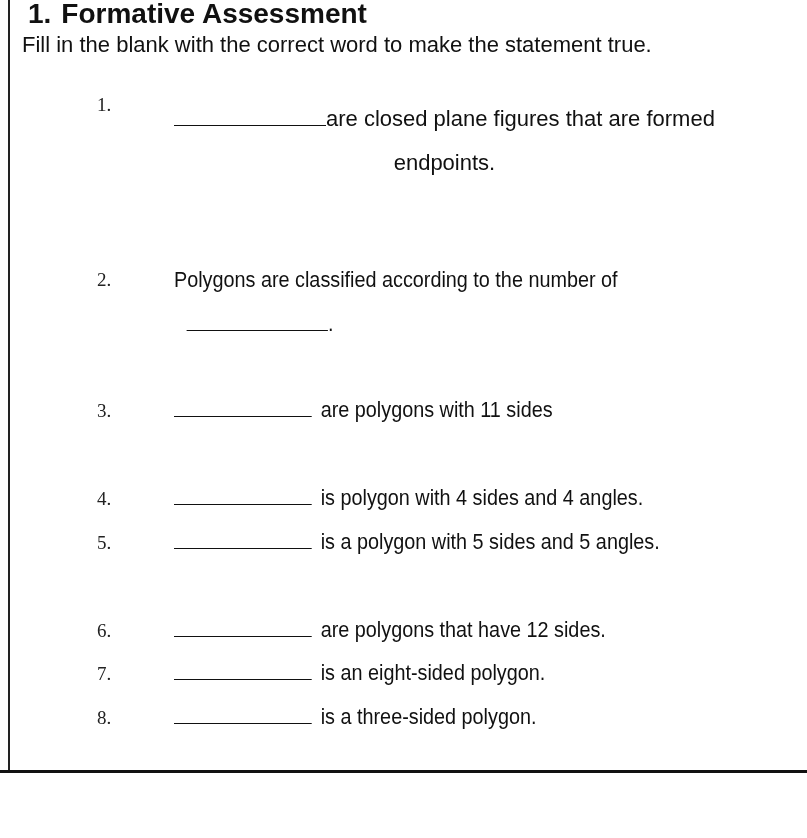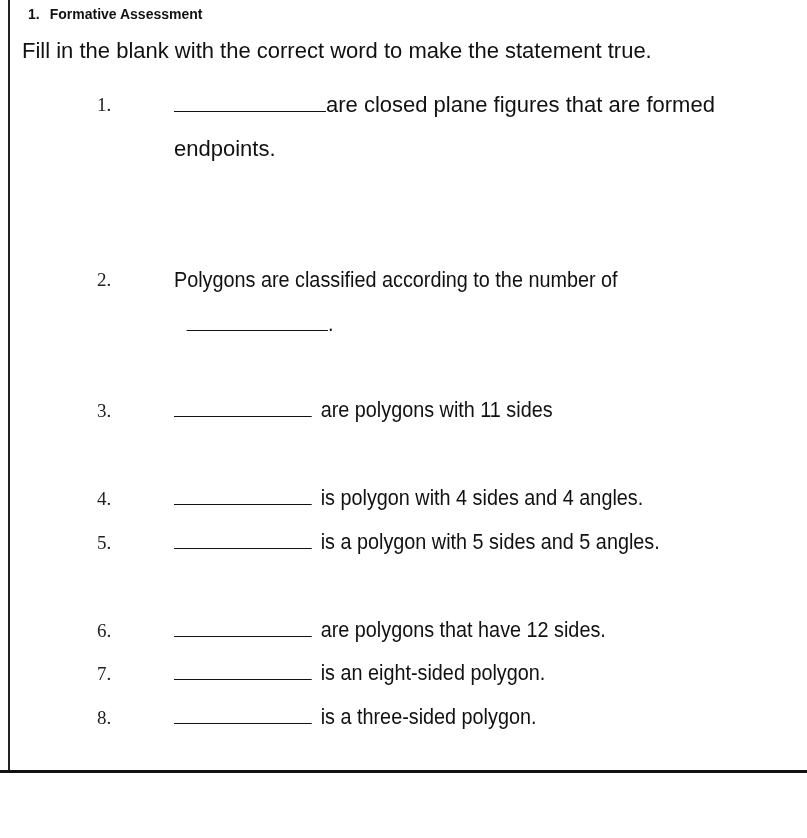--- a/index.html
+++ b/index.html
@@ -29,36 +29,35 @@
       width: 807px;
       height: 3px;
       background: #111111;
     }
     .title {
       position: absolute;
       left: 28px;
       top: 1px;
       font-family: "Liberation Sans", sans-serif;
       font-weight: bold;
-      font-size: 14px;
+      font-size: 28px;
       line-height: 26px;
       white-space: nowrap;
     }
     .title .num {
       margin-right: 10px;
     }
     .instruction {
       position: absolute;
       left: 22px;
       top: 31px;
       font-family: "Liberation Sans", sans-serif;
       font-size: 22px;
       line-height: 28px;
       white-space: nowrap;
-      margin-top: 6px;
     }
     .item-num {
       position: absolute;
       left: 97px;
       font-family: "Liberation Serif", serif;
       font-size: 19px;
       line-height: 24px;
       color: #222222;
     }
     .item-text {
@@ -93,21 +92,21 @@
 <div class="left-border"></div>
 <div class="bottom-border"></div>
 
 <div class="title">
   <span class="num">1.</span><span>Formative Assessment</span>
 </div>
 
 <div class="instruction">Fill in the blank with the correct word to make the statement true.</div>
 
 <div class="item-num" style="top:93px;">1.</div>
-<div class="item-text" style="top:83px;">
+<div class="item-text" style="top:97px;text-align:center;">
   <span class="wrap-line"><span class="blank blank-1"></span><span>are closed plane figures that are formed</span></span>
   <span class="wrap-line">endpoints.</span>
 </div>
 
 <div class="item-num" style="top:268px;">2.</div>
 <div class="item-text narrow" style="top:258px; line-height:44px;">
   <span class="wrap-line">Polygons are classified according to the number of</span>
   <span class="wrap-line" style="padding-left:14px;"><span class="blank blank-2"></span><span>.</span></span>
 </div>
 

